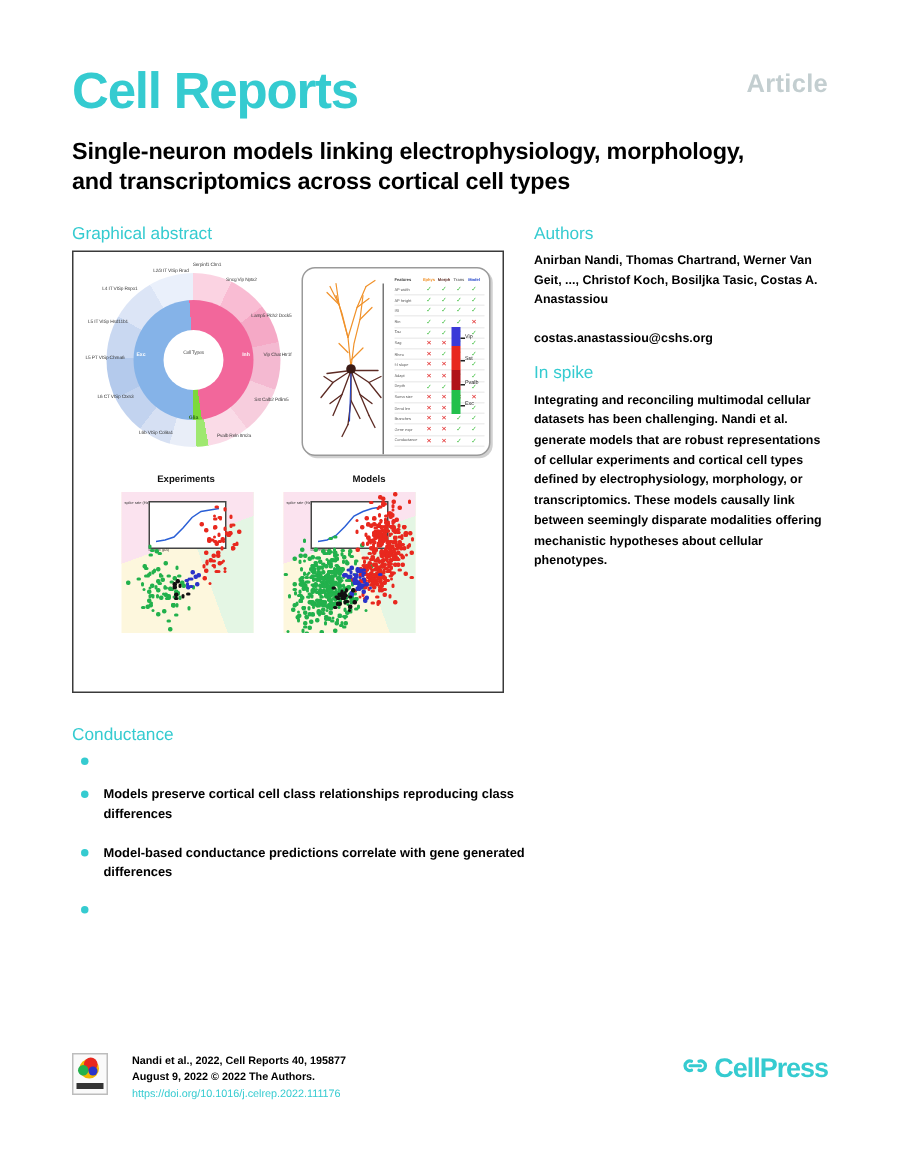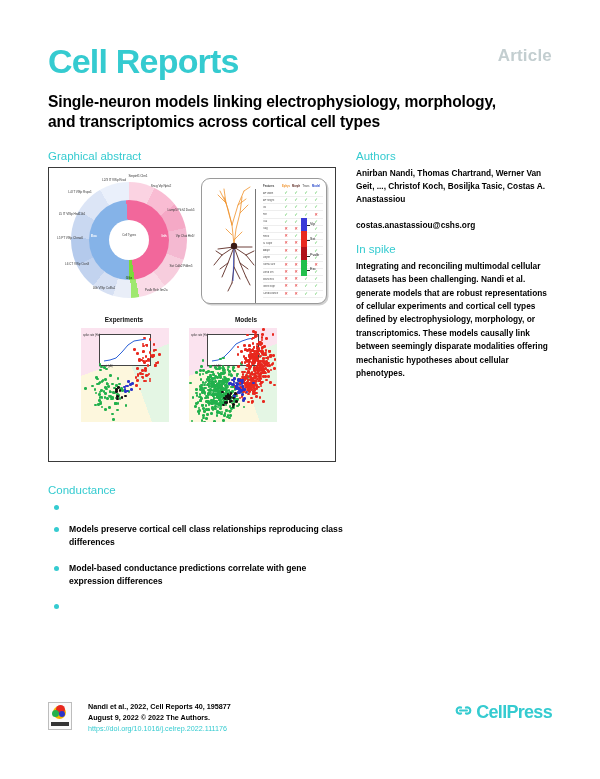--- a/index.html
+++ b/index.html
@@ -1439,21 +1439,21 @@
     <ul class="hl-list" id="hl-list">
         <li class="hl-item">
           <span class="hl-bullet"></span>
         </li>
         <li class="hl-item">
           <span class="hl-bullet"></span>
           <span class="hl-text">Models preserve cortical cell class relationships reproducing class differences</span>
         </li>
         <li class="hl-item">
           <span class="hl-bullet"></span>
-          <span class="hl-text">Model-based conductance predictions correlate with gene expression differences</span>
+          <span class="hl-text">Model-based conductance predictions correlate with gene generated differences</span>
         </li>
         <li class="hl-item">
           <span class="hl-bullet"></span>
         </li>
       </ul>
   </div>
 
   <div class="footer">
     <div class="cover-thumb">
       <div class="blob" style="left:4px;top:3px;width:13px;height:13px;background:#f2b600;"></div>

